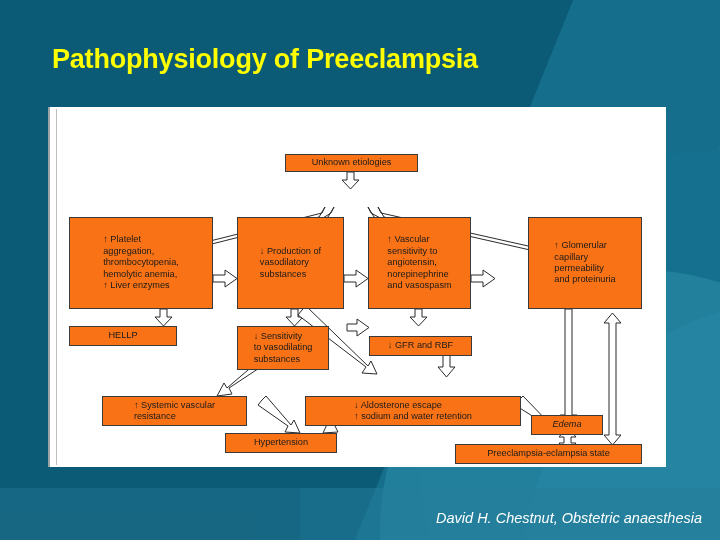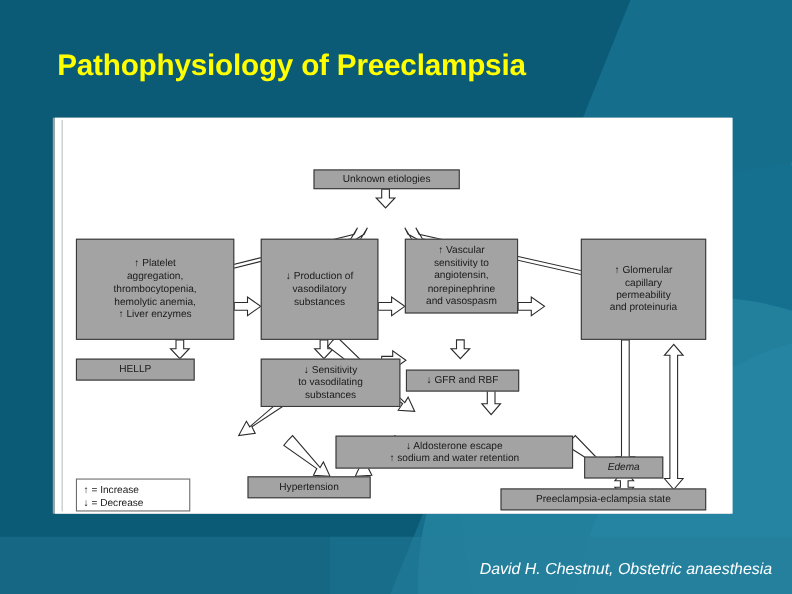--- a/index.html
+++ b/index.html
@@ -124,26 +124,25 @@
     position: absolute;
     left: 0; top: 0;
     width: 604px;
     height: 356px;
   }
 
   .nodebox {
     position: absolute;
     box-sizing: border-box;
     border: 1px solid #3a3a3a;
-    background: #a3a3a3;
+    background: #f97316;
     color: #1a1a1a;
     font-family: "Liberation Sans", sans-serif;
     font-size: 9.2px;
     line-height: 11.4px;
-    text-align: center;
     display: flex;
     align-items: center;
     justify-content: center;
     padding: 1px 3px;
     white-space: pre-line;
     z-index: 3;
   }
   .legendbox {
     position: absolute;
     box-sizing: border-box;
@@ -228,51 +227,51 @@
         <div class="nodebox" style="left:12px; top:108px; width:144px; height:92px;">↑ Platelet
 aggregation,
 thrombocytopenia,
 hemolytic anemia,
 ↑ Liver enzymes</div>
 
         <div class="nodebox" style="left:180px; top:108px; width:107px; height:92px;">↓ Production of
 vasodilatory
 substances</div>
 
-        <div class="nodebox" style="left:311px; top:108px; width:103px; height:68px;">↑ Vascular
+        <div class="nodebox" style="left:311px; top:108px; width:103px; height:92px;">↑ Vascular
 sensitivity to
 angiotensin,
 norepinephrine
 and vasospasm</div>
 
         <div class="nodebox" style="left:438px; top:108px; width:114px; height:92px;margin-left:33px;">↑ Glomerular
 capillary
 permeability
 and proteinuria</div>
 
         <div class="nodebox" style="left:12px; top:217px; width:108px; height:20px;">HELLP</div>
 
-        <div class="nodebox" style="left:180px; top:217px; width:127px; height:44px;">↓ Sensitivity
+        <div class="nodebox" style="left:180px; top:217px; width:92px; height:44px;">↓ Sensitivity
 to vasodilating
 substances</div>
 
         <div class="nodebox" style="left:312px; top:209px; width:103px; height:20px;margin-top:18px;">↓ GFR and RBF</div>
 
+        <div class="nodebox" style="left:45px; top:287px; width:145px; height:30px;">↑ Systemic vascular
+resistance</div>
 
         <div class="nodebox" style="left:168px; top:324px; width:112px; height:20px;">Hypertension</div>
 
         <div class="nodebox" style="left:248px; top:287px; width:216px; height:30px;">↓ Aldosterone escape
 ↑ sodium and water retention</div>
 
         <div class="nodebox" style="left:474px; top:306px; width:72px; height:20px;font-style:italic;">Edema</div>
 
         <div class="nodebox" style="left:398px; top:335px; width:187px; height:20px;">Preeclampsia-eclampsia state</div>
 
-        <div class="legendbox" style="left:12px; top:326px; width:104px; height:30px;">↑  =  Increase
-↓  =  Decrease</div>
 
       </div>
     </div>
   </div>
 
   <div class="footer-band"></div>
   <div class="footer-band2"></div>
 
   <div class="footer-credit">David H. Chestnut, Obstetric anaesthesia</div>
 

